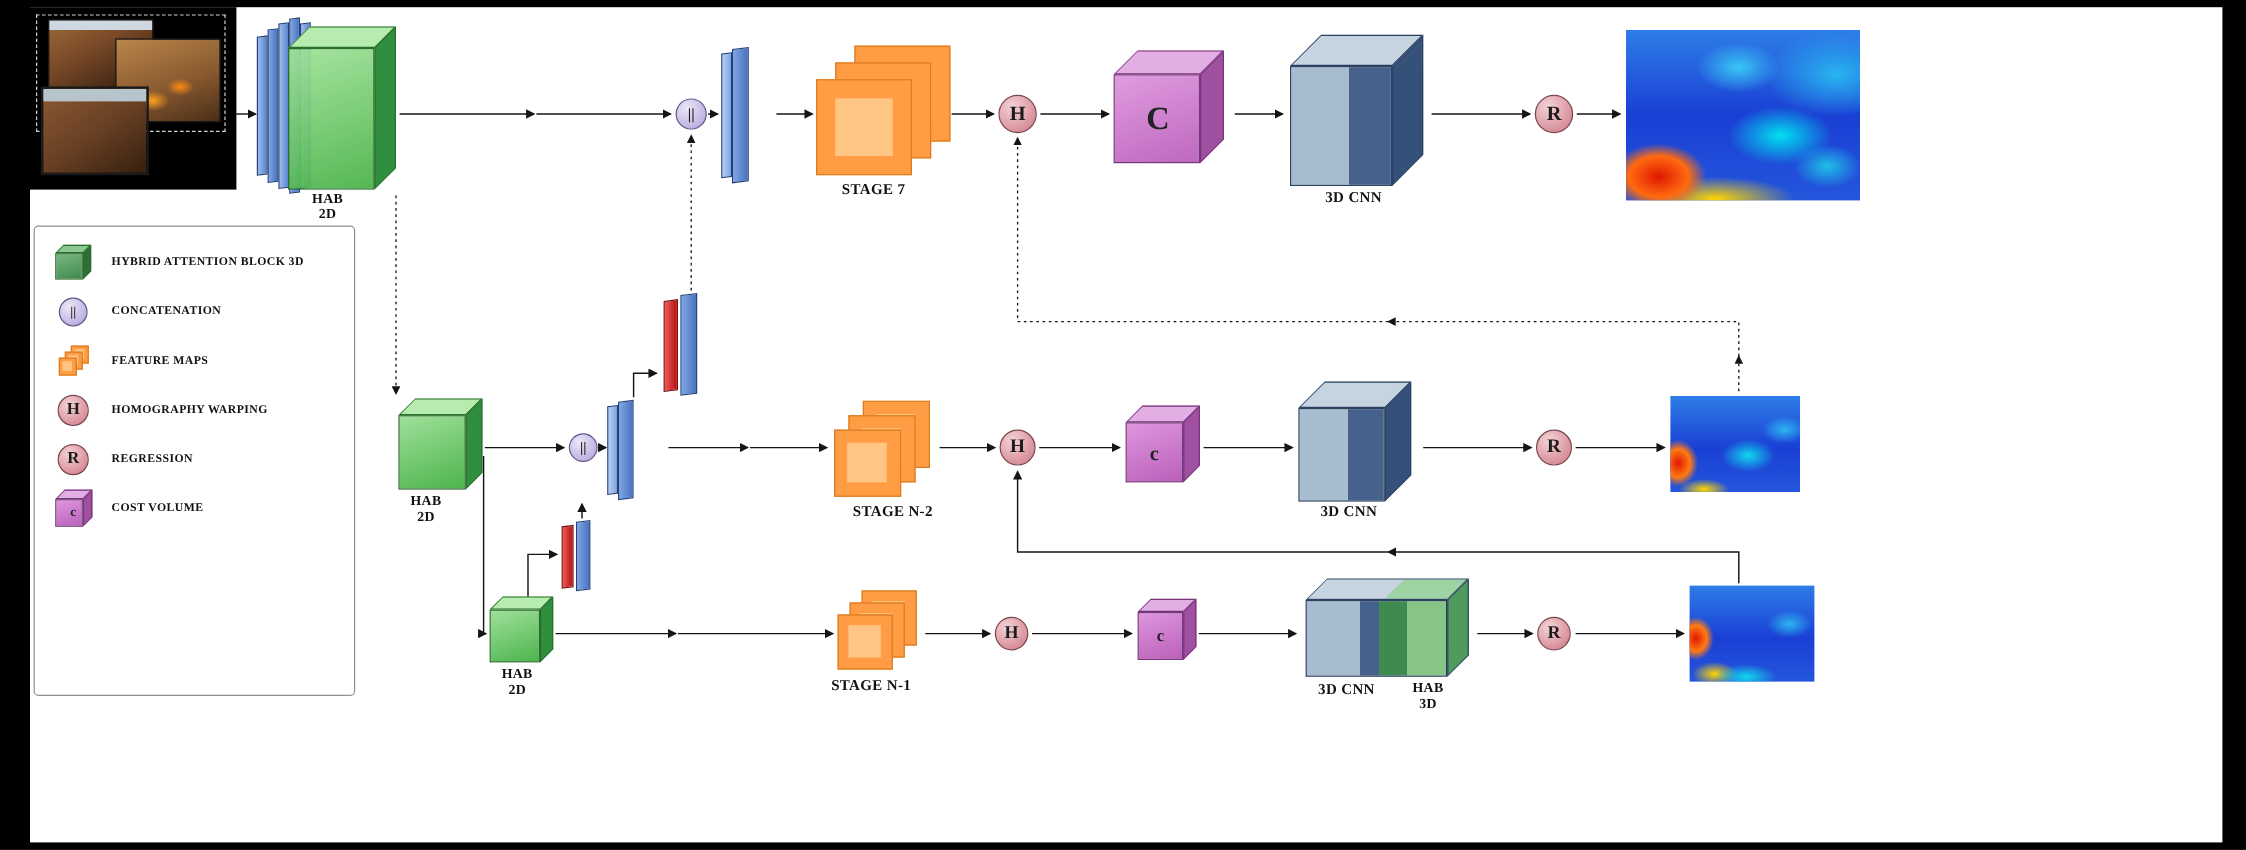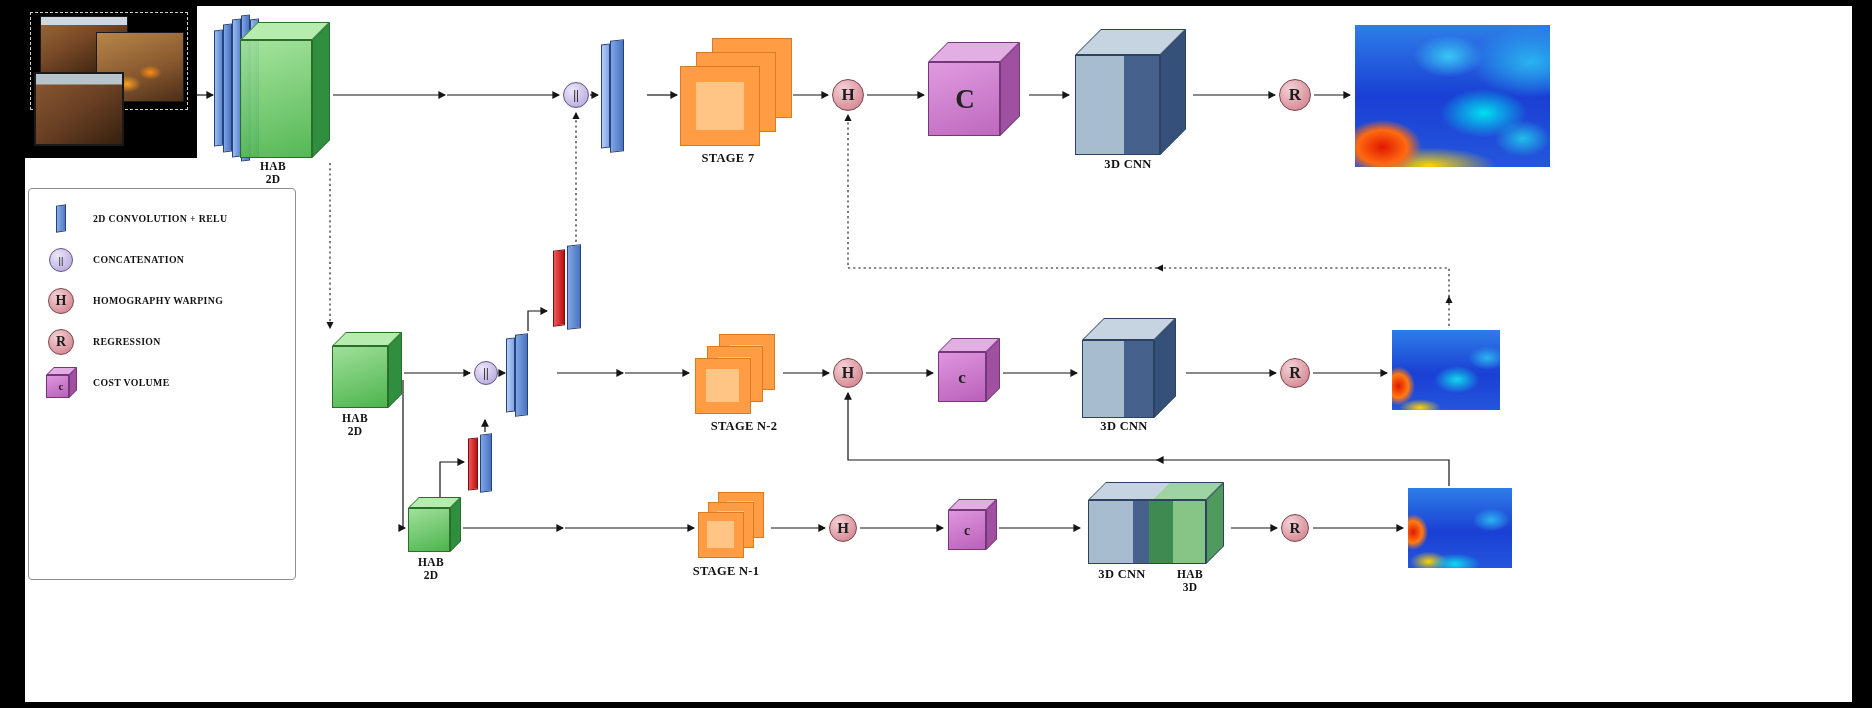--- a/index.html
+++ b/index.html
@@ -276,32 +276,46 @@
   <div class="dmap" style="left:1408px;top:488px;width:104px;height:80px;background:
     radial-gradient(20px 24px at 5% 55%,#e01800 0%,#ff7a14 45%,rgba(255,122,20,0) 75%),
     radial-gradient(34px 14px at 45% 95%,#10d8ee,rgba(16,216,238,0) 75%),
     radial-gradient(26px 14px at 20% 92%,#ffd400,rgba(255,212,0,0) 72%),
     radial-gradient(26px 16px at 80% 40%,#2cb4f0,rgba(44,180,240,0) 72%),
     linear-gradient(180deg,#2e7de8,#1a3fd4 55%,#2456dc)"></div>
 
   <div class="legend">
     <div class="lrow">
       <span class="lico">
-        <span class="slab rel" style="width:10px;height:27px;transform:skewY(-8deg);background:linear-gradient(90deg,#8ab0e8,#5377c4)"></span>
-      </span>
-      <span class="llab">2D CONVOLUTION + RELU</span>
+        <span class="cube green rel" style="width:31px;height:30px">
+          <i class="t" style="width:23px;height:7px;background:#8cc894"></i>
+          <i class="r" style="left:23px;top:7px;width:7px;height:22px;background:#2e6e3a"></i>
+          <i class="f" style="top:7px;width:23px;height:22px;background:linear-gradient(160deg,#7ab882,#3f8a4d)"></i>
+        </span>
+      </span>
+      <span class="llab">HYBRID ATTENTION BLOCK 3D</span>
     </div>
     <div class="lrow">
       <span class="lico">
         <span class="circ lav rel" style="width:24px;height:24px;font-size:11px">
             <span>||</span>
           </span>
       </span>
 
       <span class="llab">CONCATENATION</span>
+    </div>
+    <div class="lrow">
+      <span class="lico">
+        <span class="rel" style="width:31px;height:30px">
+          <i class="fm" style="left:13px;top:2px;width:15px;height:15px"></i>
+          <i class="fm" style="left:8px;top:7px;width:15px;height:15px"></i>
+          <i class="fm" style="left:3px;top:12px;width:15px;height:15px"></i>
+        </span>
+      </span>
+      <span class="llab">FEATURE MAPS</span>
     </div>
     <div class="lrow">
       <span class="lico">
         <span class="circ pink rel" style="width:26px;height:26px;font-size:14px">
             <span>H</span>
           </span>
       </span>
       <span class="llab">HOMOGRAPHY WARPING</span>
     </div>
     <div class="lrow">

